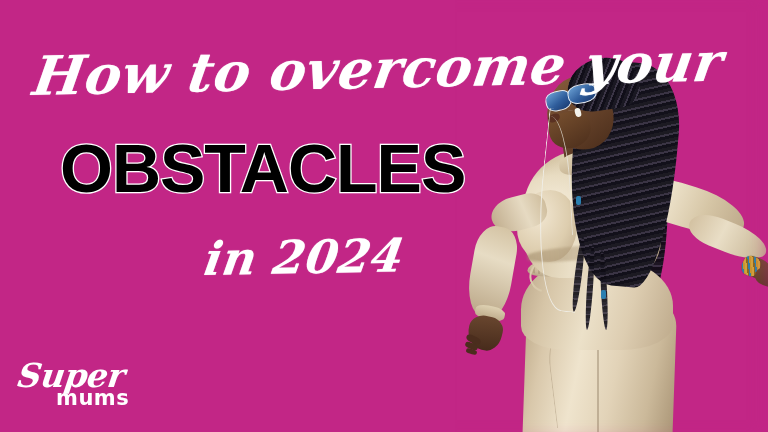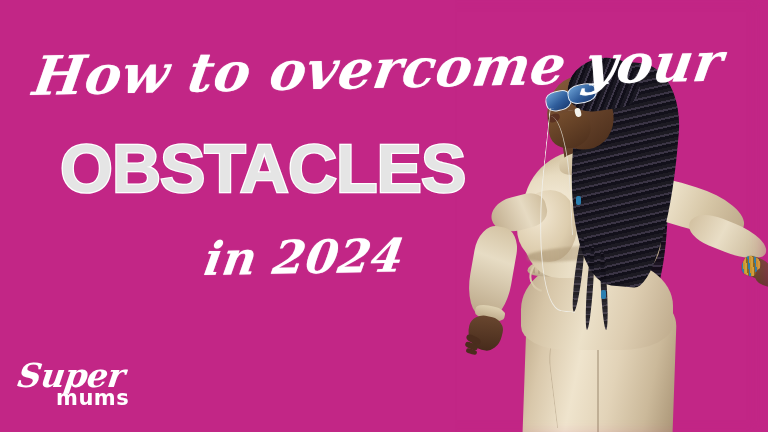--- a/index.html
+++ b/index.html
@@ -466,21 +466,21 @@
   }
   .headline {
     position: absolute;
     left: 60px;
     top: 134px;
     font-family: "Liberation Sans", sans-serif;
     font-weight: 700;
     font-size: 68px;
     line-height: 1;
     letter-spacing: -1px;
-    color: #e5e5e5;
+    color: #000000;
     white-space: nowrap;
     -webkit-text-stroke: 2.5px #ffffff;
     paint-order: stroke fill;
   }
 
   
   .logo {
     position: absolute;
     left: 18px;
     bottom: 18px;

